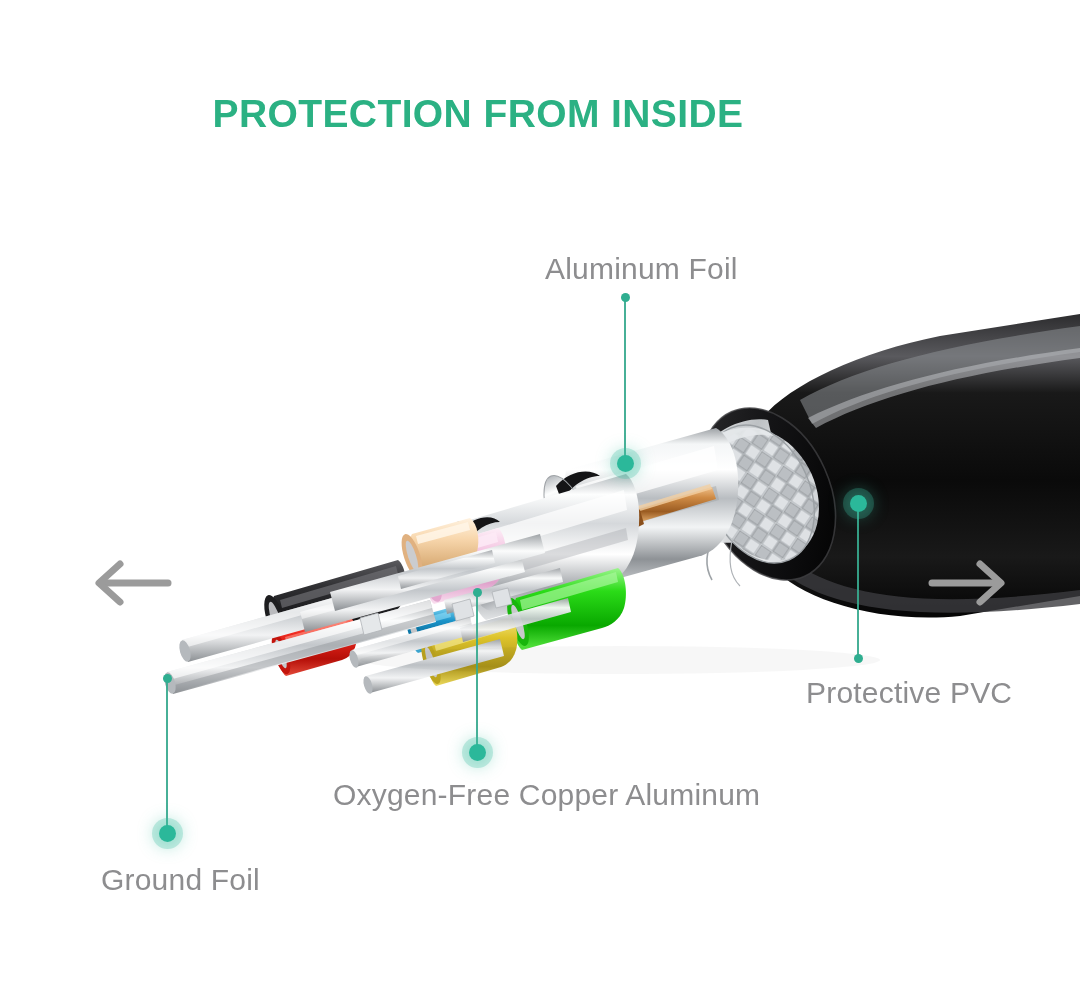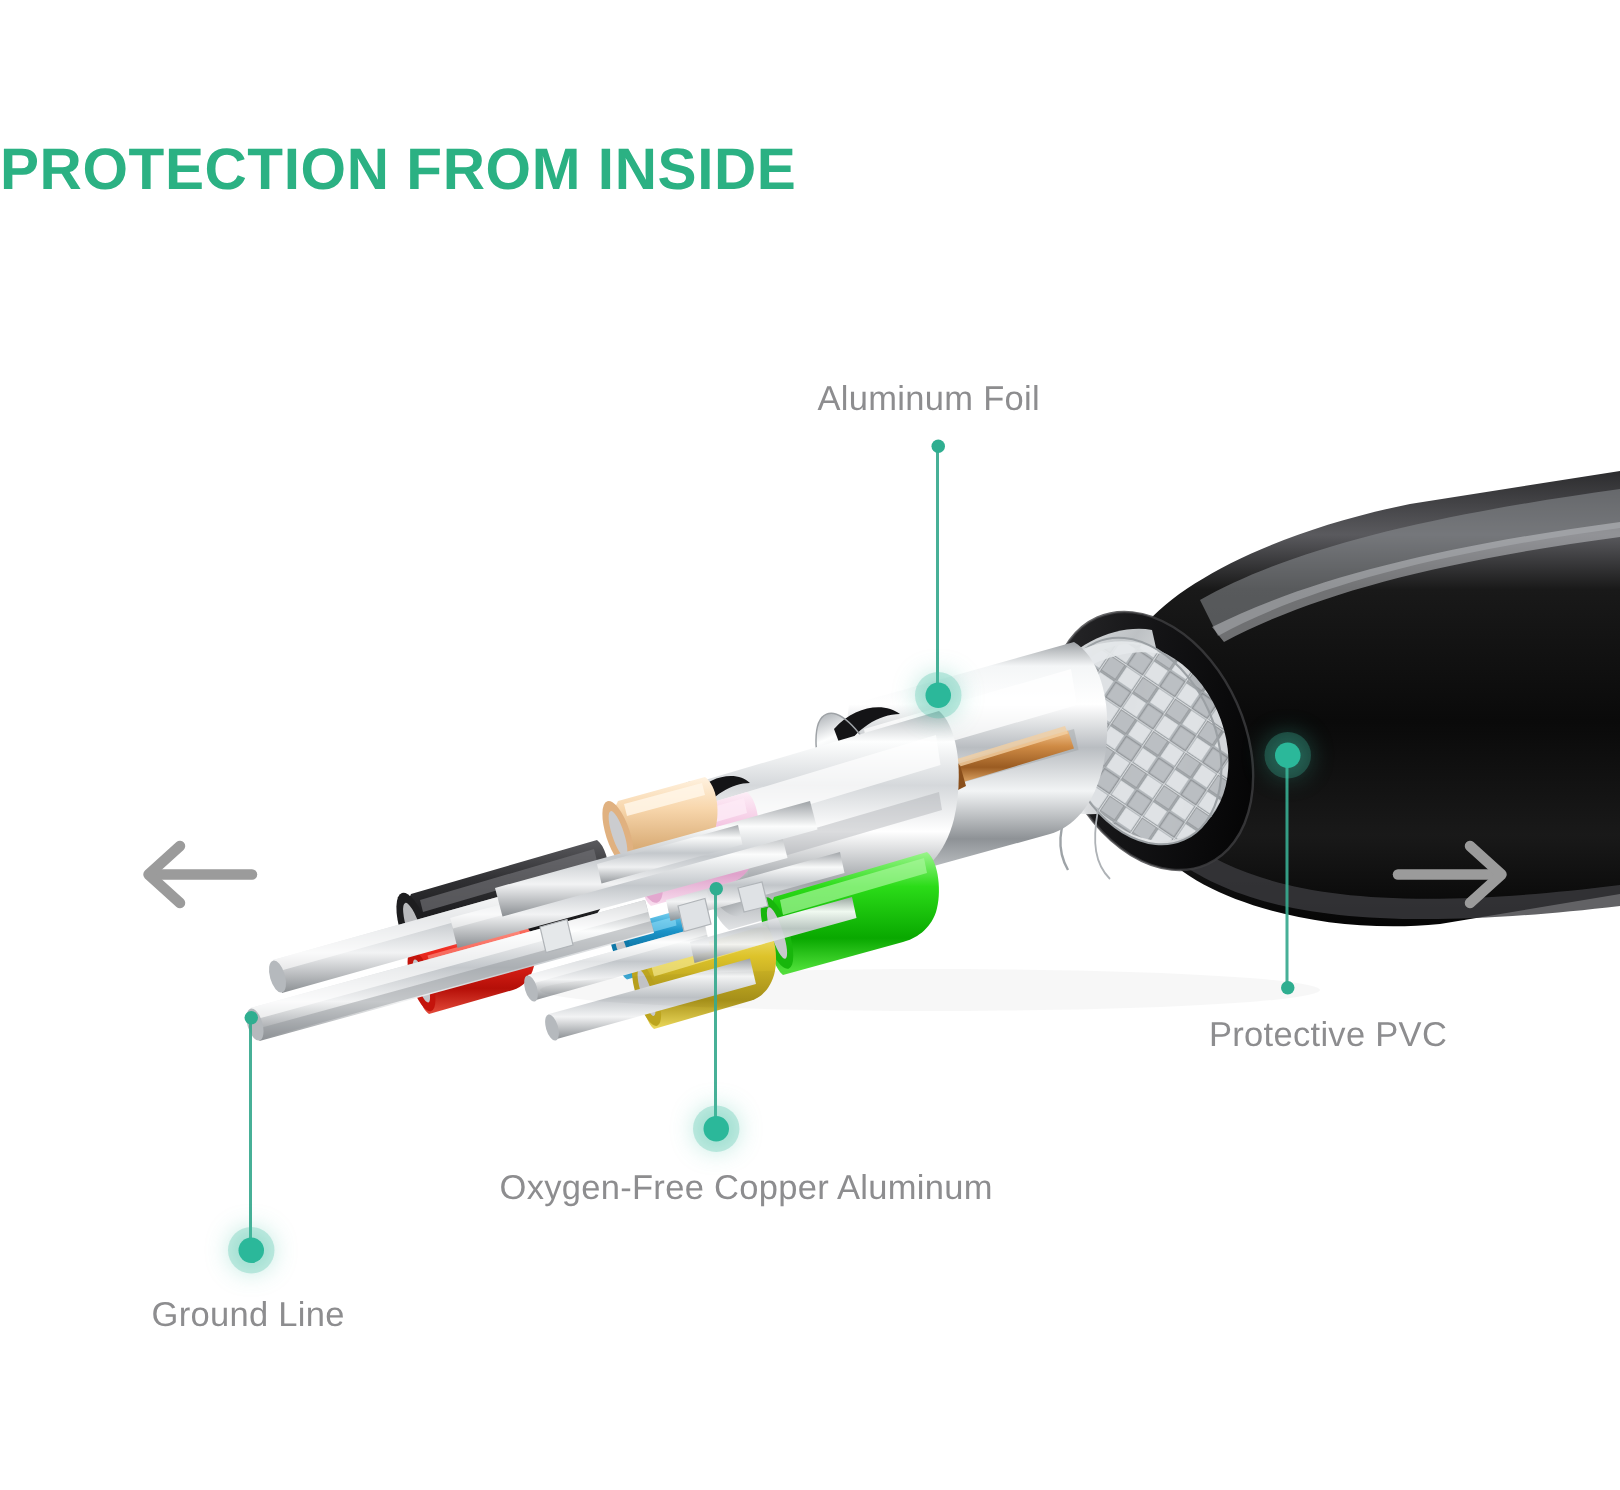--- a/index.html
+++ b/index.html
@@ -18,33 +18,34 @@
     background: #ffffff;
     overflow: hidden;
   }
 
   
   #title {
     position: absolute;
     left: 0;
     top: 92px;
     width: 956px;
+    text-align: center;
     font-family: "Liberation Sans", sans-serif;
     font-size: 39px;
     font-weight: bold;
     letter-spacing: 0.4px;
     color: #2bb183;
     white-space: nowrap;
   }
 
   
   .callout-label {
     position: absolute;
     font-family: "Liberation Sans", sans-serif;
-    font-size: 23px;
+    font-size: 30px;
     font-weight: 300;
     color: #8d8d8f;
     white-space: nowrap;
     letter-spacing: 0.2px;
   }
 
   
   .leader-line {
     position: absolute;
     width: 2px;
@@ -376,21 +377,21 @@
   </div>
 
   <div>
     <div class="callout-label" style="left:333px; top:778px;">Oxygen-Free Copper Aluminum</div>
     <div class="leader-line" style="left:476px; top:592px; height:160px;"></div>
     <div class="dot-small" style="left:477px; top:592px;"></div>
     <div class="dot-glow" style="left:477px; top:752px;"></div>
   </div>
 
   <div>
-    <div class="callout-label" style="left:101px; top:863px;">Ground Line</div>
+    <div class="callout-label" style="left:101px; top:863px;">Ground Foil</div>
     <div class="leader-line" style="left:166px; top:678px; height:155px;"></div>
     <div class="dot-small" style="left:167px; top:678px;"></div>
     <div class="dot-glow" style="left:167px; top:833px;"></div>
   </div>
 
   <div class="arrow" style="left:90px; top:558px;">
     <svg width="82" height="50" viewBox="0 0 82 50" xmlns="http://www.w3.org/2000/svg">
       <g fill="none" stroke="#9b9b9b" stroke-width="7" stroke-linecap="round" stroke-linejoin="round">
         <path d="M78,25 L10,25"></path>
         <path d="M30,6 L9,25 L30,44"></path>

